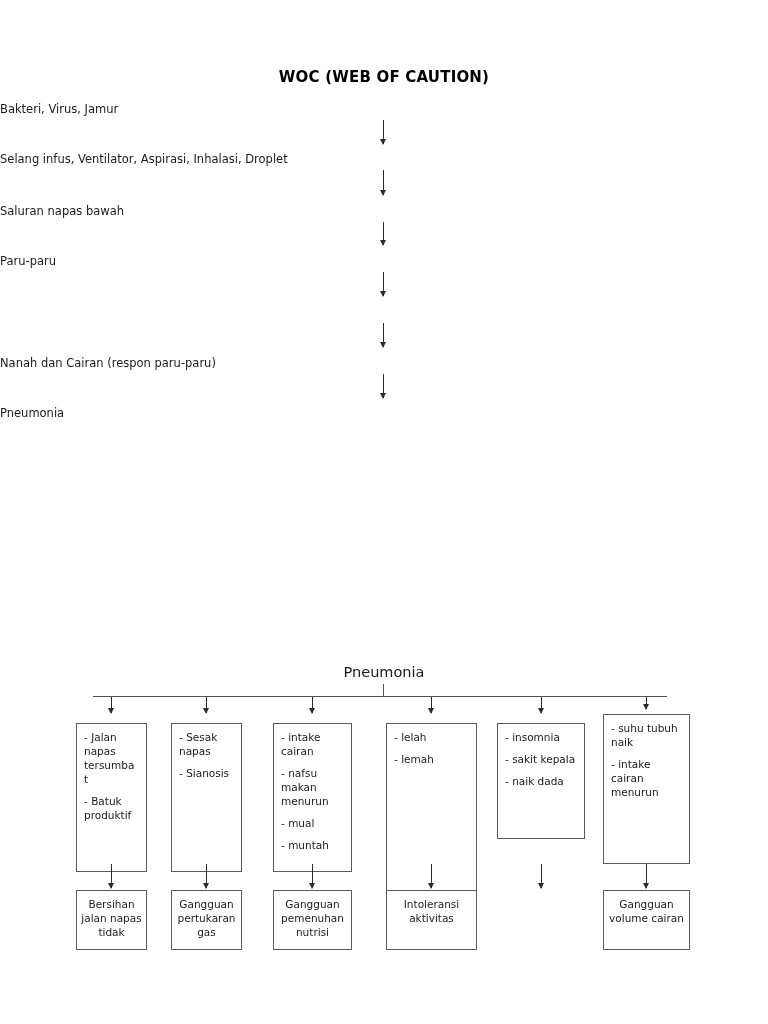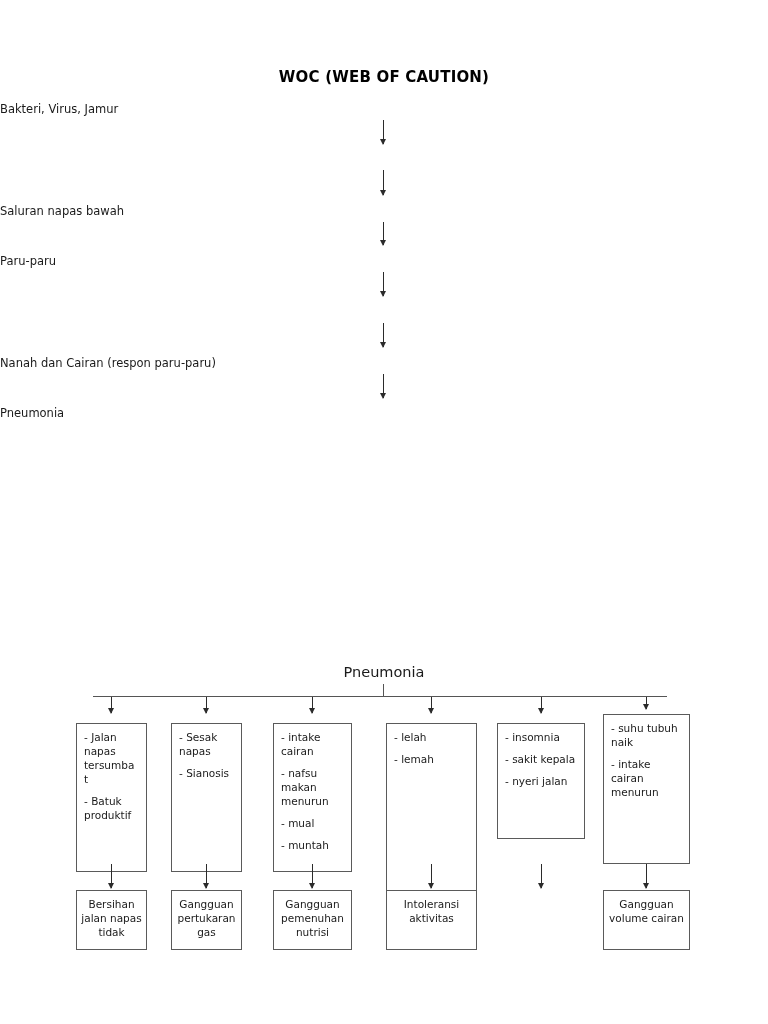--- a/index.html
+++ b/index.html
@@ -159,20 +159,21 @@
 </head>
 <body>
 
 <div id="canvas">
 
   <div class="doc-title">WOC (WEB OF CAUTION)</div>
 
   <div class="flow-node" style="top:102px">Bakteri, Virus, Jamur</div>
   <div class="v-arrow" style="top:120px;height:24px"></div>
 
+  <div class="flow-node" style="top:152px">Selang infus, Ventilator, Aspirasi, Inhalasi, Droplet</div>
   <div class="v-arrow" style="top:170px;height:25px"></div>
 
   <div class="flow-node" style="top:204px">Saluran napas bawah</div>
   <div class="v-arrow" style="top:222px;height:23px"></div>
 
   <div class="flow-node" style="top:254px">Paru-paru</div>
   <div class="v-arrow" style="top:272px;height:24px"></div>
 
   <div class="v-arrow" style="top:323px;height:24px"></div>
 
@@ -227,21 +228,21 @@
     <span class="line">- lelah</span>
     <span class="gap"></span>
     <span class="line">- lemah</span>
   </div>
 
   <div class="box symptom-box" style="left:497px;top:723px;width:88px;height:116px">
     <span class="line">- insomnia</span>
     <span class="gap"></span>
     <span class="line">- sakit kepala</span>
     <span class="gap"></span>
-    <span class="line">- nyeri jalan</span>
+    <span class="line">- naik dada</span>
   </div>
 
   <div class="box symptom-box" style="left:603px;top:714px;width:87px;height:150px">
     <span class="line">- suhu tubuh</span>
     <span class="line">naik</span>
     <span class="gap"></span>
     <span class="line">- intake</span>
     <span class="line">cairan</span>
     <span class="line">menurun</span>
   </div>

